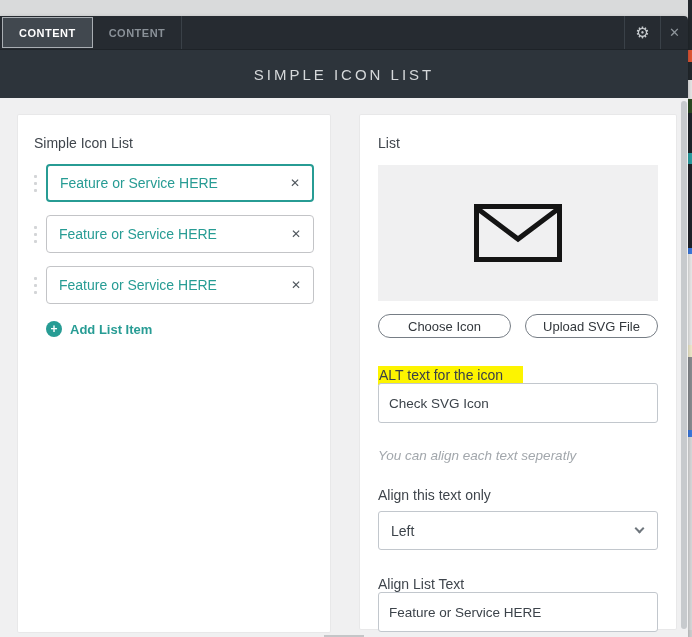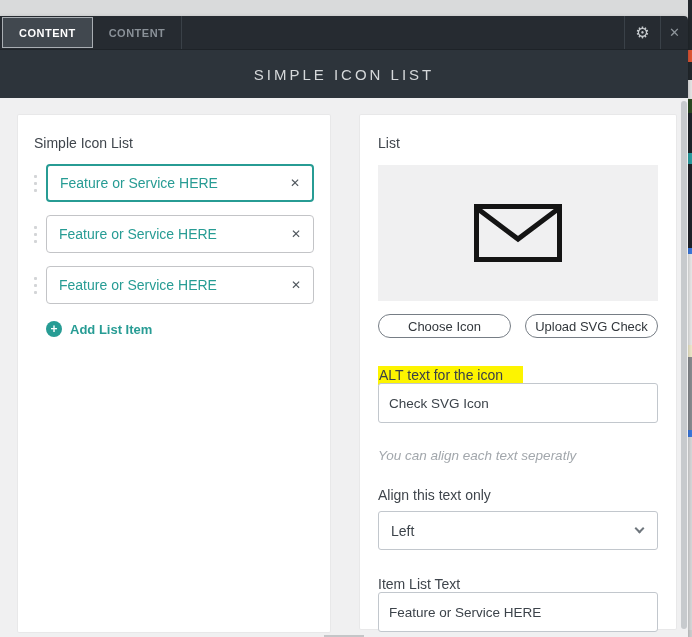--- a/index.html
+++ b/index.html
@@ -233,37 +233,37 @@
 
     <div class="icon-preview">
       <svg width="88" height="58" viewBox="0 0 88 58">
         <rect x="2.5" y="2.5" width="83" height="53" fill="none" stroke="#141414" stroke-width="5"></rect>
         <path d="M4 5 L44 35 L84 5" fill="none" stroke="#141414" stroke-width="5"></path>
       </svg>
     </div>
 
     <div class="btn-row">
       <button class="pill-btn">Choose Icon</button>
-      <button class="pill-btn">Upload SVG Check</button>
+      <button class="pill-btn">Upload SVG File</button>
     </div>
 
     <div class="alt-label">
       <mark>ALT text for the icon</mark>
     </div>
     <input class="text-input" value="Check SVG Icon" style="">
 
     <div class="hint">You can align each text seperatly</div>
 
     <div class="field-label align-label">Align this text only</div>
     <div class="select-box">
       <span>Left</span>
       <span class="chevron"></span>
     </div>
 
-    <div class="field-label text-label">Item List Text</div>
+    <div class="field-label text-label">Align List Text</div>
     <input class="text-input" value="Feature or Service HERE" style="">
   </div>
 
   <div class="scroll-thumb"></div>
   <div class="resize-grip">
       <i></i>
       <i></i>
       <i></i>
     </div>
 

